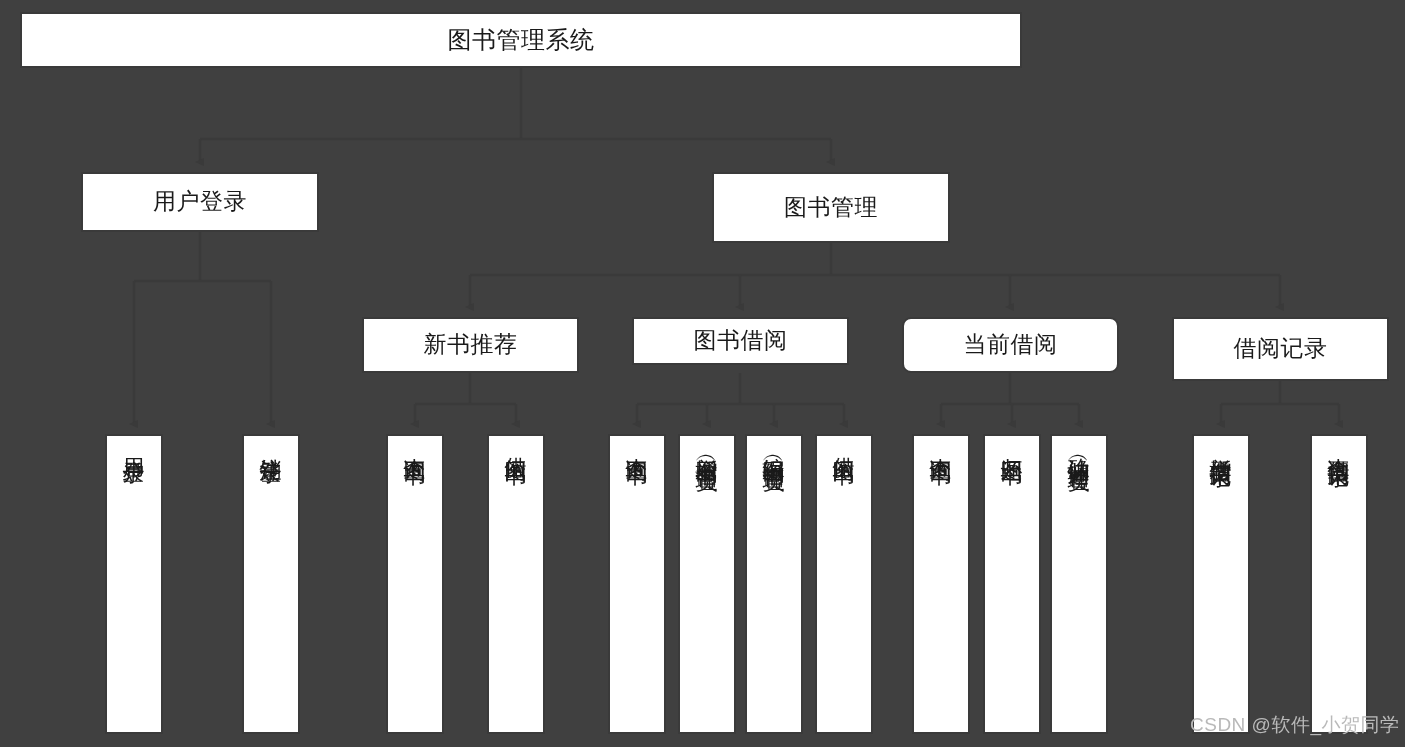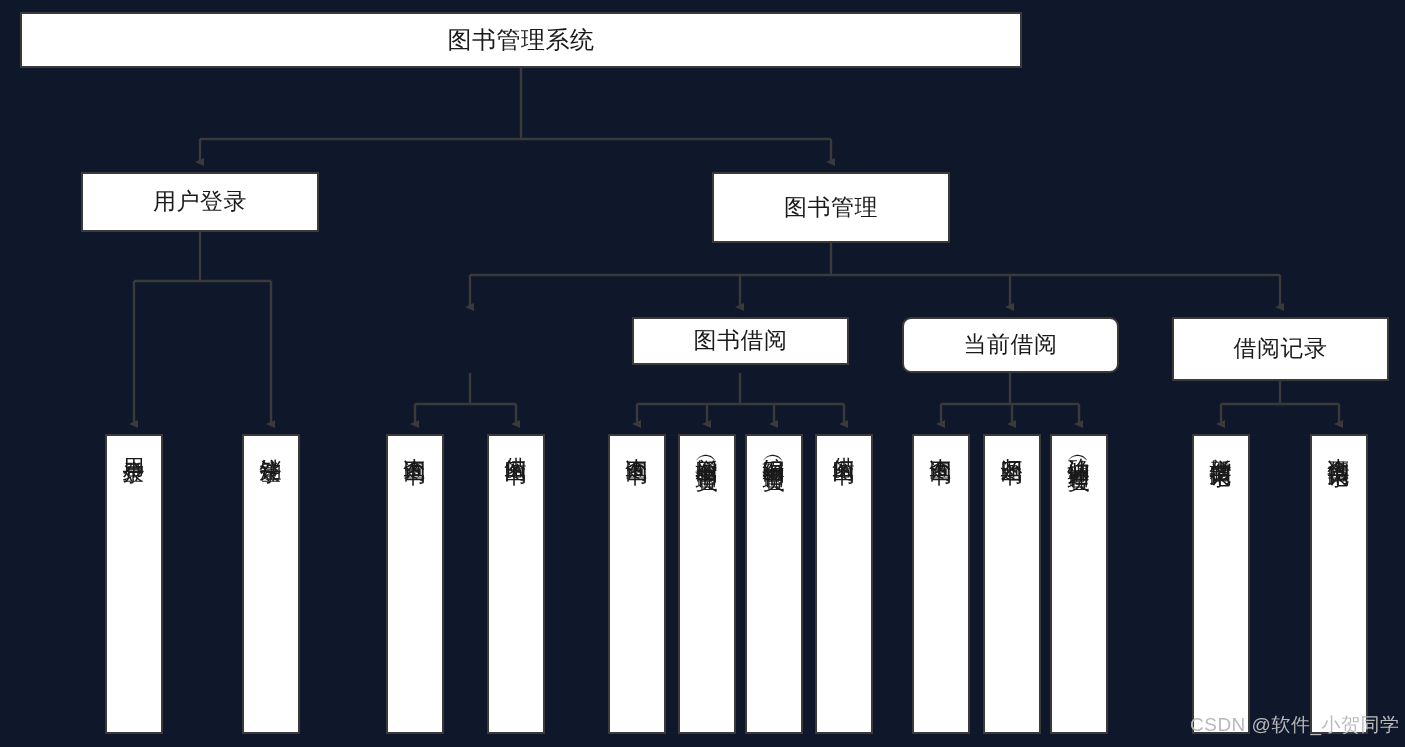--- a/index.html
+++ b/index.html
@@ -8,21 +8,21 @@
     padding: 0;
     background: #ffffff;
   }
   body {
     font-family: "Liberation Sans", "DejaVu Sans", sans-serif;
   }
   #canvas {
     position: relative;
     width: 1405px;
     height: 747px;
-    background: #0f172a;
+    background: #404040;
     overflow: hidden;
   }
   svg.edges {
     position: absolute;
     left: 0;
     top: 0;
     width: 1405px;
     height: 747px;
     pointer-events: none;
   }
@@ -130,20 +130,23 @@
     <span class="label">图书管理系统</span>
   </div>
 
   <div class="node h" style="left:81px;top:172px;width:238px;height:60px;">
     <span class="label">用户登录</span>
   </div>
   <div class="node h" style="left:712px;top:172px;width:238px;height:71px;">
     <span class="label">图书管理</span>
   </div>
 
+  <div class="node h" style="left:362px;top:317px;width:217px;height:56px;">
+    <span class="label">新书推荐</span>
+  </div>
   <div class="node h" style="left:632px;top:317px;width:217px;height:48px;">
     <span class="label">图书借阅</span>
   </div>
   <div class="node h" style="left:902px;top:317px;width:217px;height:56px;border-radius:9px;">
     <span class="label">当前借阅</span>
   </div>
   <div class="node h" style="left:1172px;top:317px;width:217px;height:64px;">
     <span class="label">借阅记录</span>
   </div>
 

